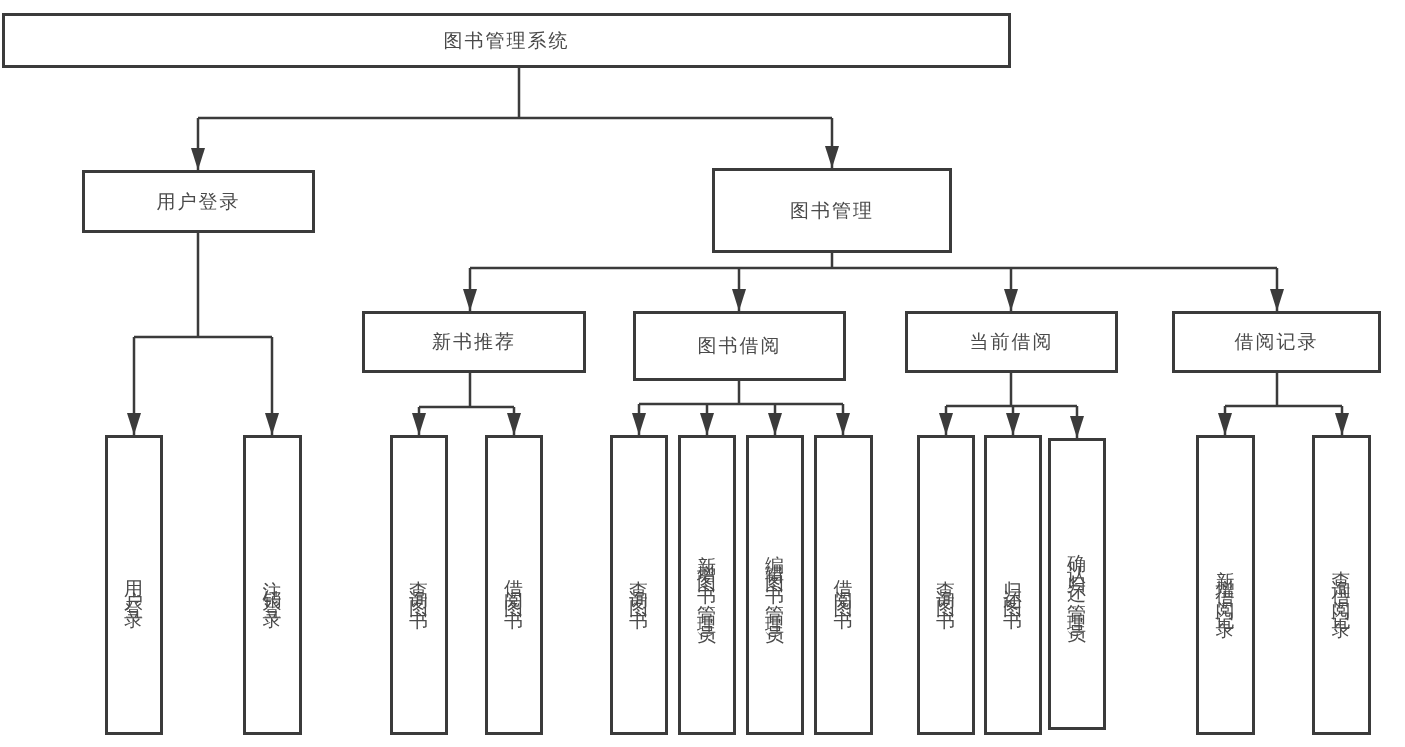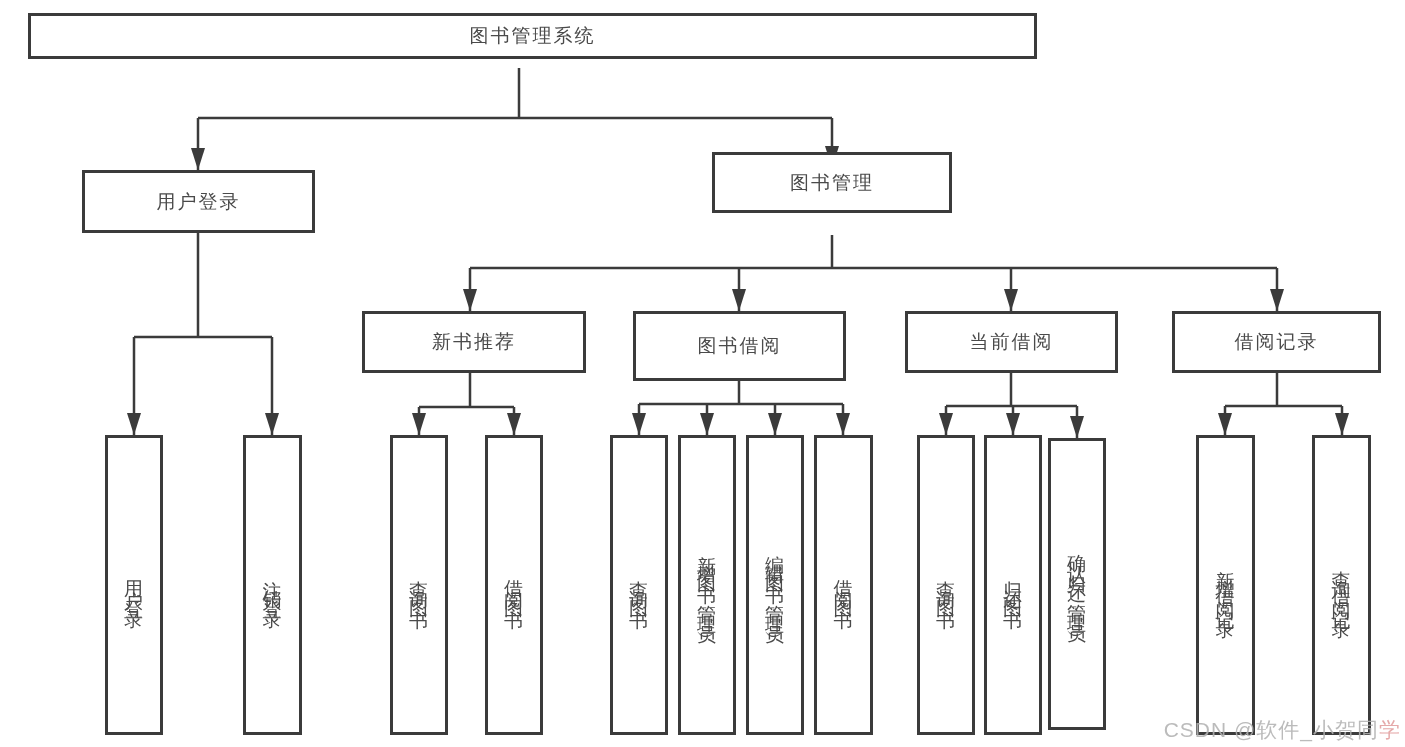--- a/index.html
+++ b/index.html
@@ -84,28 +84,28 @@
       </g>
 
       <g>
         <path d="M1277,373 V406 M1225,406 H1342"></path>
         <path d="M1225,406 V435" marker-end="url(#arw)"></path>
         <path d="M1342,406 V435" marker-end="url(#arw)"></path>
       </g>
     </g>
   </svg>
 
-  <div class="box h" style="left:28px;top:13px;width:1009px;height:46px">
+  <div class="box h" style="left:2px;top:13px;width:1009px;height:55px">
     <span class="lbl">图书管理系统</span>
   </div>
 
   <div class="box h" style="left:82px;top:170px;width:233px;height:63px">
     <span class="lbl">用户登录</span>
   </div>
-  <div class="box h" style="left:712px;top:152px;width:240px;height:61px">
+  <div class="box h" style="left:712px;top:168px;width:240px;height:85px">
     <span class="lbl">图书管理</span>
   </div>
 
   <div class="box h" style="left:362px;top:311px;width:224px;height:62px">
     <span class="lbl">新书推荐</span>
   </div>
   <div class="box h" style="left:633px;top:311px;width:213px;height:70px">
     <span class="lbl">图书借阅</span>
   </div>
   <div class="box h" style="left:905px;top:311px;width:213px;height:62px">
@@ -152,17 +152,14 @@
     <span class="lbl">确认归还（管理员）</span>
   </div>
 
   <div class="box v" style="left:1196px;top:435px;width:59px;height:300px">
     <span class="lbl">新增借阅记录</span>
   </div>
   <div class="box v" style="left:1312px;top:435px;width:59px;height:300px">
     <span class="lbl">查询借阅记录</span>
   </div>
 
-  <div class="watermark">
-    <span>CSDN @软件_小贺同</span><span class="accent">学</span>
-  </div>
 
 </div>
 
 </body></html>

